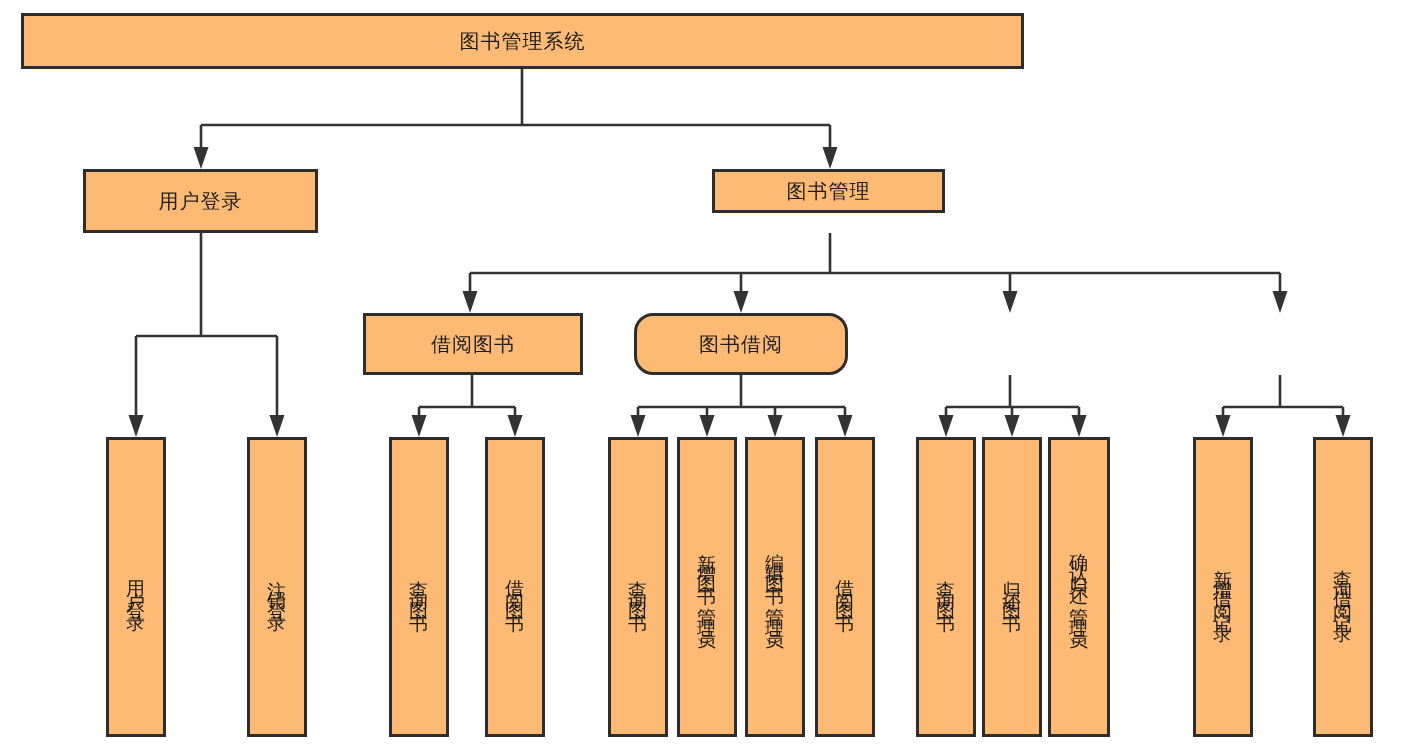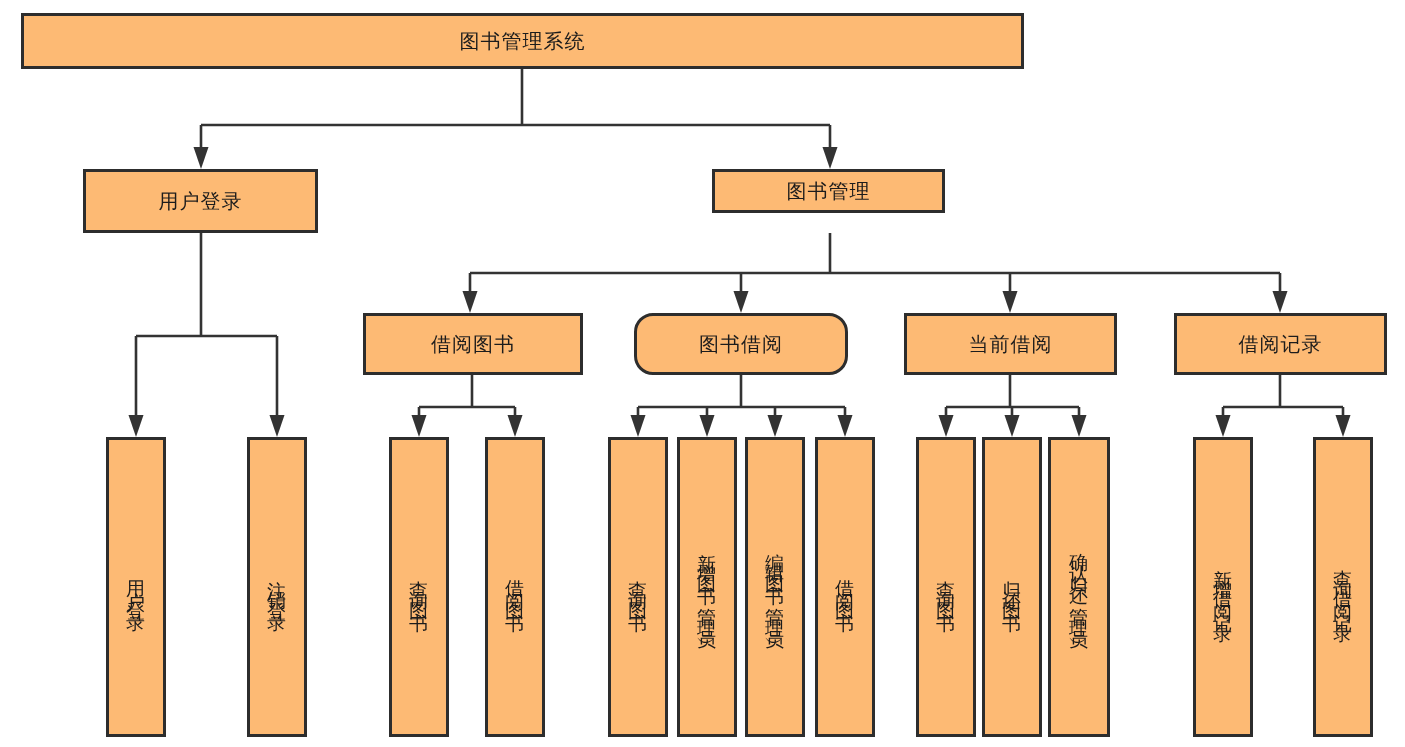--- a/index.html
+++ b/index.html
@@ -89,26 +89,20 @@
   <div class="node h-label" style="left: 712px; top: 169px; width: 233px; height: 44px;">
     <span>图书管理</span>
   </div>
 
   <div class="node h-label" style="left: 363px; top: 313px; width: 220px; height: 62px;">
     <span>借阅图书</span>
   </div>
   <div class="node h-label" style="left: 634px; top: 313px; width: 214px; height: 62px; border-radius: 19px;">
     <span>图书借阅</span>
   </div>
-  <div class="node h-label" style="left: 904px; top: 313px; width: 213px; height: 62px;">
-    <span>当前借阅</span>
-  </div>
-  <div class="node h-label" style="left: 1174px; top: 313px; width: 213px; height: 62px;">
-    <span>借阅记录</span>
-  </div>
 
   <div class="node v-leaf" style="left: 106px; top: 437px; width: 60px; height: 300px;">
     <span class="vtext">用户登录</span>
   </div>
   <div class="node v-leaf" style="left: 247px; top: 437px; width: 60px; height: 300px;">
     <span class="vtext">注销登录</span>
   </div>
 
   <div class="node v-leaf" style="left: 389px; top: 437px; width: 60px; height: 300px;">
     <span class="vtext">查询图书</span>

